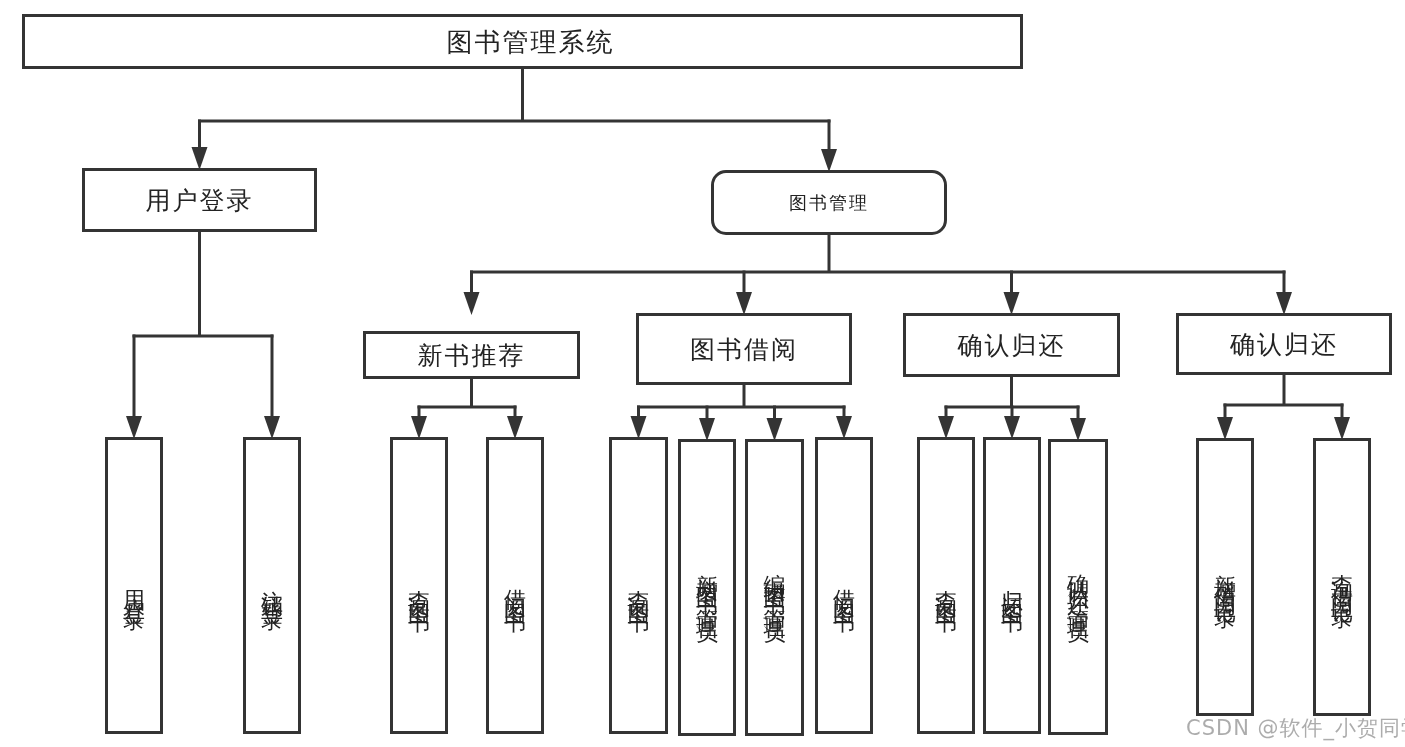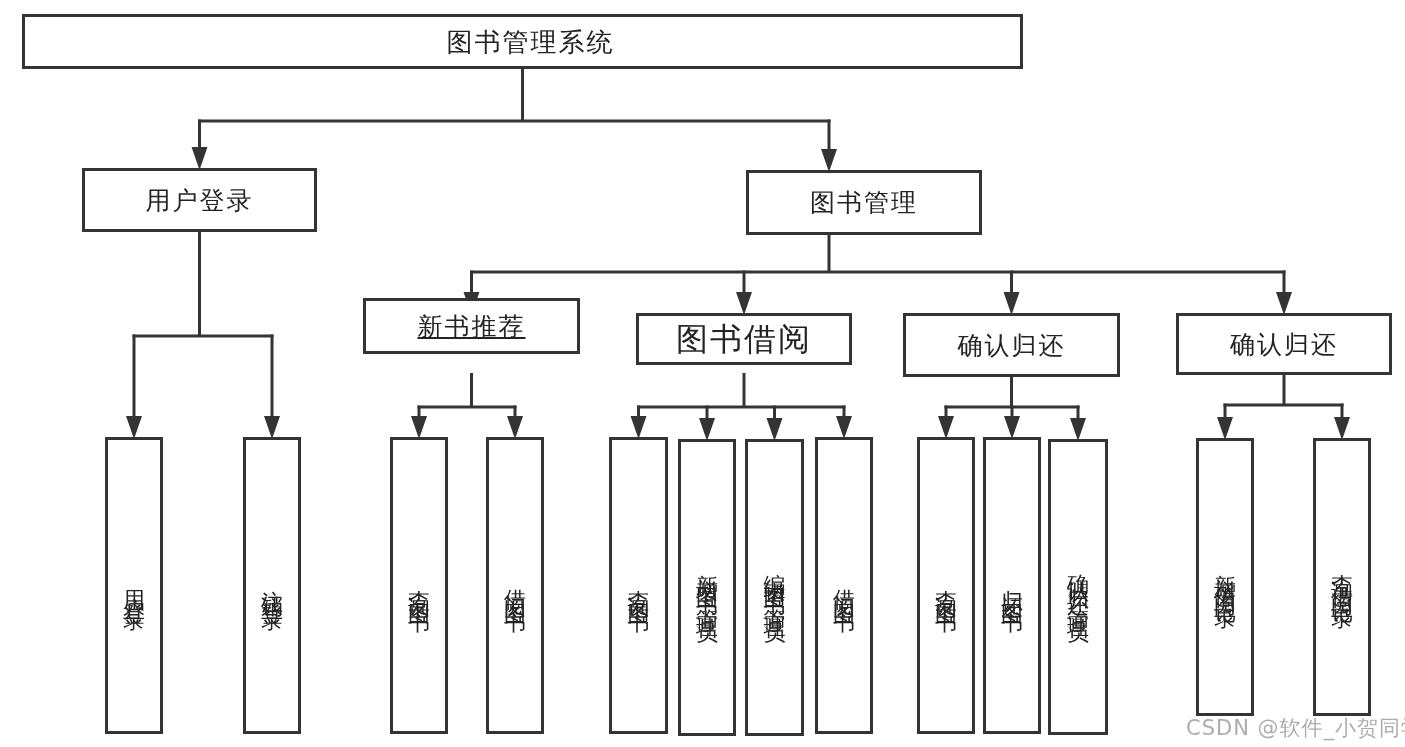--- a/index.html
+++ b/index.html
@@ -97,27 +97,27 @@
       <line x1="1342" y1="403.5" x2="1342" y2="420" stroke="#343434" stroke-width="3"></line>
       <polygon points="1334,417 1350,417 1342,440" fill="#343434"></polygon>
     </svg>
   <div id="nodes">
       <div class="node h" style="left: 22px; top: 14px; width: 1001px; height: 55px; font-size: 26px; border-color: rgb(52, 52, 52); color: rgb(35, 35, 35); padding-left: 16px;">
         <span class="lbl">图书管理系统</span>
       </div>
       <div class="node h" style="left: 82px; top: 168px; width: 235px; height: 64px; font-size: 25px; border-color: rgb(52, 52, 52); color: rgb(35, 35, 35);">
         <span class="lbl">用户登录</span>
       </div>
-      <div class="node h" style="left: 746px; top: 170px; width: 236px; height: 65px; font-size: 25px; border-color: rgb(52, 52, 52); color: rgb(35, 35, 35);">
+      <div class="node h" style="left: 711px; top: 170px; width: 236px; height: 65px; font-size: 18px; border-color: rgb(52, 52, 52); color: rgb(35, 35, 35); border-radius: 15px;">
         <span class="lbl">图书管理</span>
       </div>
-      <div class="node h" style="left: 363px; top: 298px; width: 217px; height: 56px; font-size: 25px; border-color: rgb(52, 52, 52); color: rgb(35, 35, 35); text-decoration: underline;">
+      <div class="node h" style="left: 363px; top: 331px; width: 217px; height: 48px; font-size: 25px; border-color: rgb(52, 52, 52); color: rgb(35, 35, 35);">
         <span class="lbl">新书推荐</span>
       </div>
-      <div class="node h" style="left: 636px; top: 313px; width: 216px; height: 52px; font-size: 32px; border-color: rgb(52, 52, 52); color: rgb(35, 35, 35);">
+      <div class="node h" style="left: 636px; top: 313px; width: 216px; height: 72px; font-size: 25px; border-color: rgb(52, 52, 52); color: rgb(35, 35, 35);">
         <span class="lbl">图书借阅</span>
       </div>
       <div class="node h" style="left: 903px; top: 313px; width: 217px; height: 64px; font-size: 25px; border-color: rgb(52, 52, 52); color: rgb(35, 35, 35);">
         <span class="lbl">确认归还</span>
       </div>
       <div class="node h" style="left: 1176px; top: 313px; width: 216px; height: 62px; font-size: 25px; border-color: rgb(52, 52, 52); color: rgb(35, 35, 35);">
         <span class="lbl">确认归还</span>
       </div>
       <div class="node v" style="left: 105px; top: 437px; width: 58px; height: 297px; font-size: 22px; border-color: rgb(52, 52, 52); color: rgb(35, 35, 35);">
         <span class="lbl">用户登录</span>

